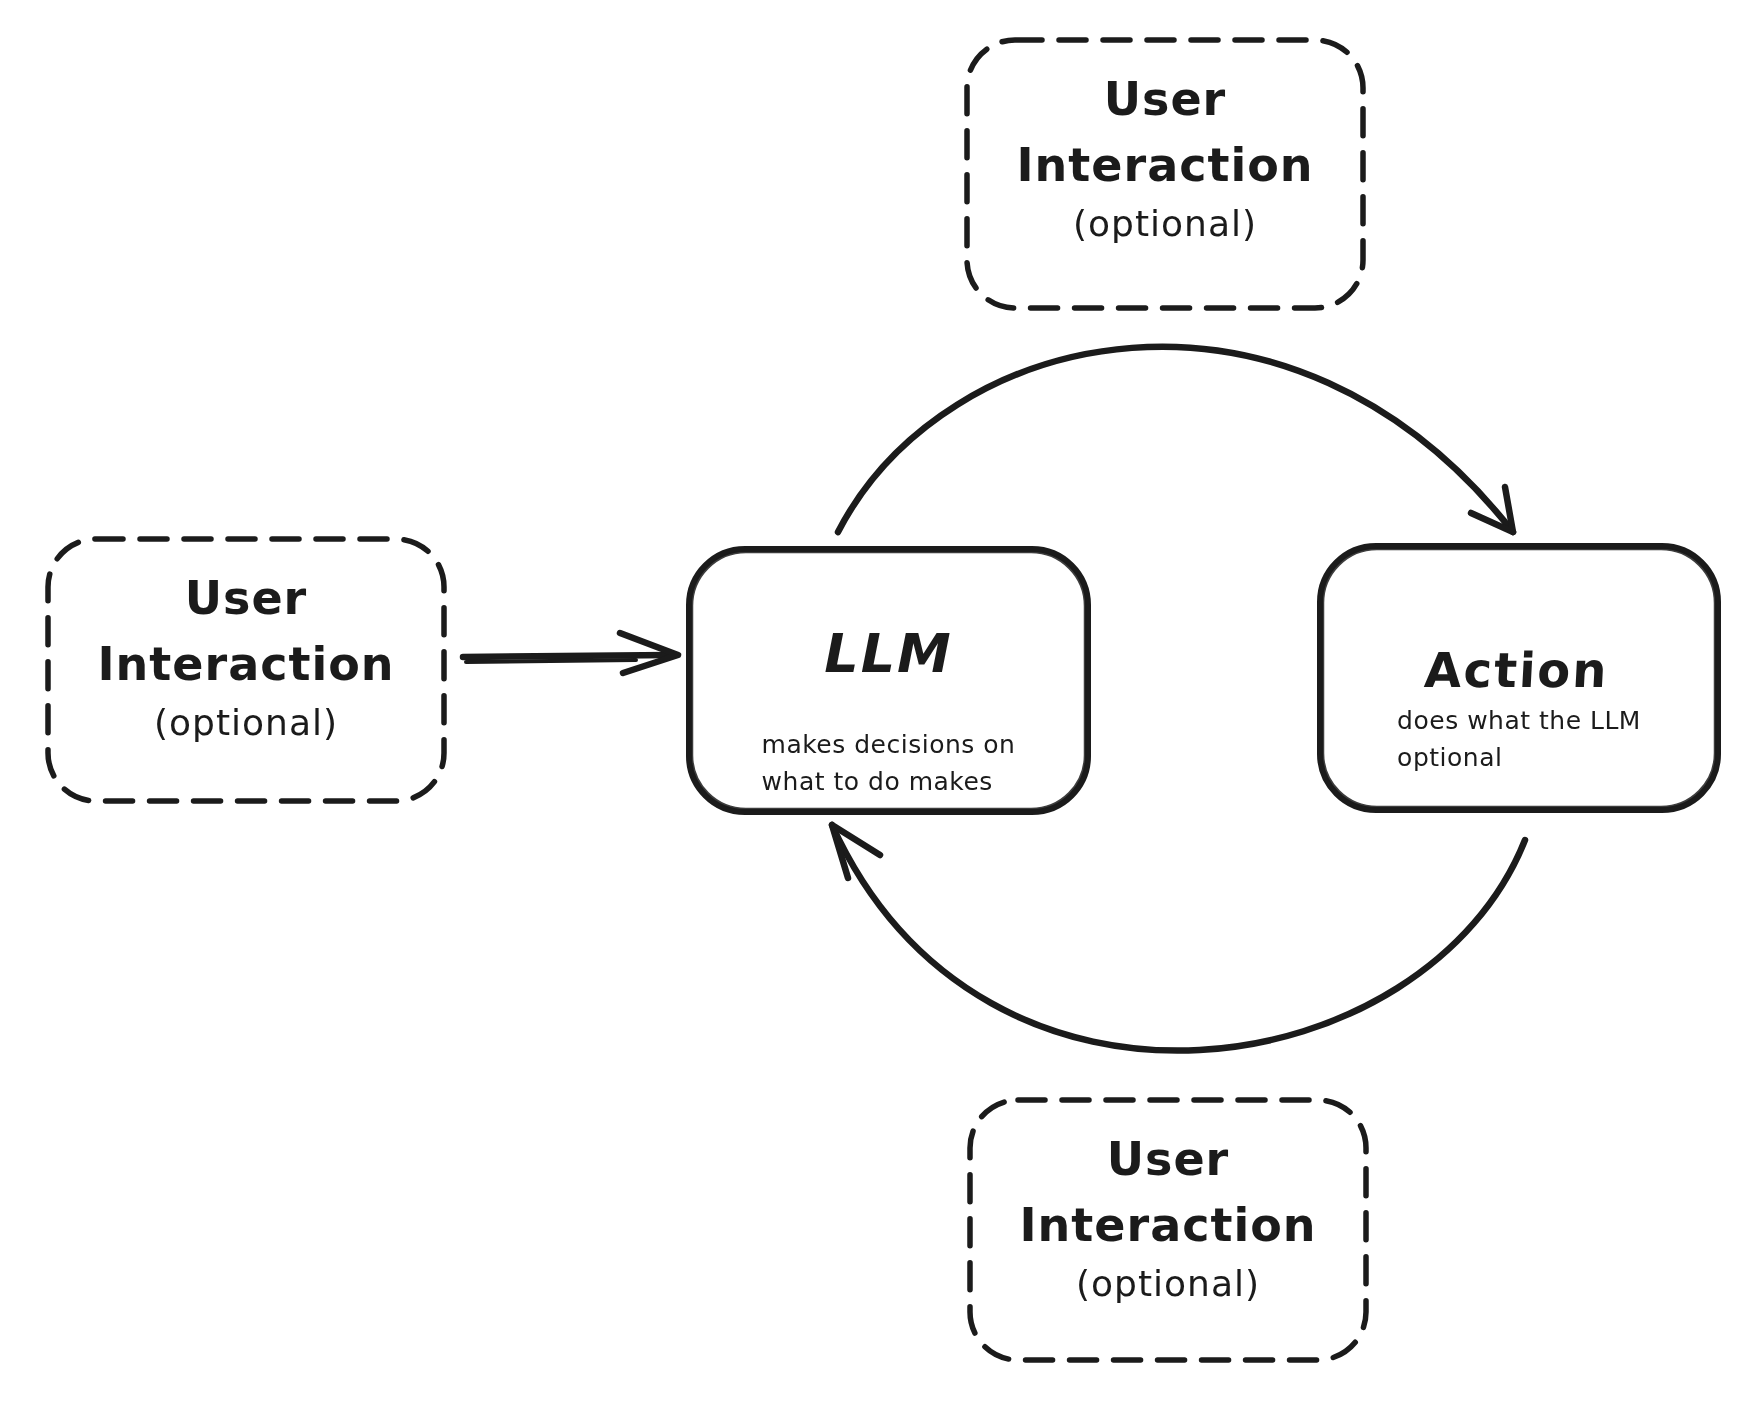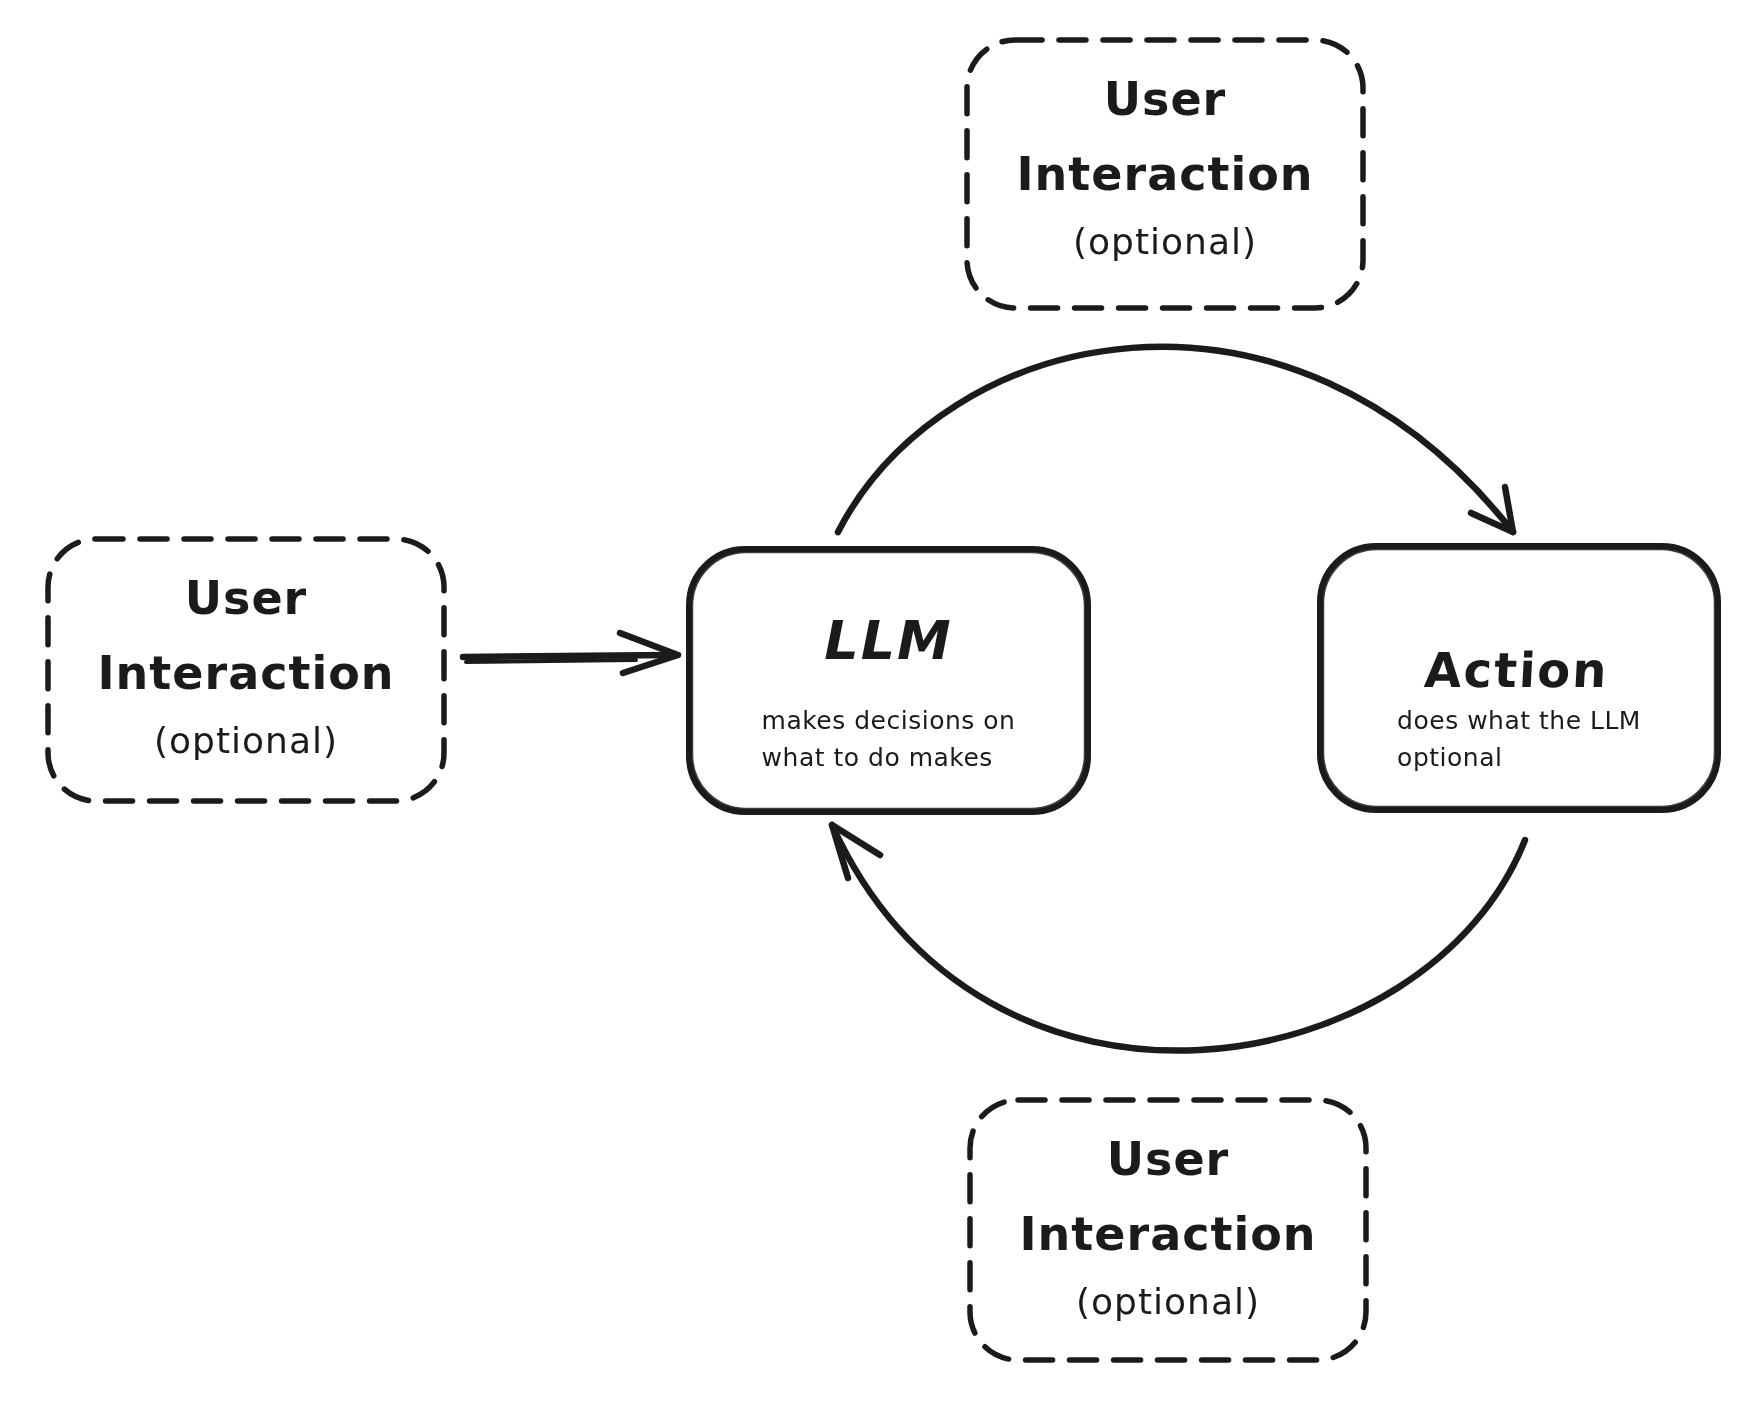--- a/index.html
+++ b/index.html
@@ -15,34 +15,34 @@
   .shape{fill:none;stroke:#1b1b1b;stroke-linecap:round;stroke-linejoin:round;}
   .solid-box{stroke-width:6;}
   .solid-box-echo{stroke-width:2.5;opacity:.85;}
   .dashed-box{stroke-width:5.5;stroke-dasharray:27 17;}
   .arrow{stroke-width:6.5;}
   .arrow-thin{stroke-width:4;}
 
   .txt{position:absolute;box-sizing:border-box;}
   .ui-box{
     display:flex;flex-direction:column;align-items:center;
-    text-align:center;padding-top:26px;gap:9px;
+    text-align:center;padding-top:26px;
   }
   .ui-line{font-weight:700;font-size:46px;line-height:66px;letter-spacing:1px;}
   .ui-opt{font-weight:400;font-size:36px;line-height:52px;letter-spacing:1px;}
 
   .node-box{display:flex;flex-direction:column;align-items:center;}
   .node-title{font-weight:700;letter-spacing:2px;}
   .llm-title{font-size:54px;font-style:italic;padding-top:60px;}
   .action-title{font-size:48px;padding-top:96px;transform:skewX(-3deg);}
   .node-desc{
     text-align:left;font-size:25px;line-height:37px;
     margin-top:26px;letter-spacing:.5px;
   }
-  .llm-desc{margin-top:30px;}
+  .llm-desc{margin-top:41px;}
   .action-desc{margin-top:4px;}
 </style>
 </head>
 <body>
 
 <div class="canvas">
 
   <svg class="layer" viewBox="0 0 1764 1408" aria-hidden="true">
 
     <rect class="shape dashed-box" x="967" y="40" width="396" height="268" rx="48"></rect>
@@ -76,21 +76,21 @@
     <div class="ui-line">Interaction</div>
     <div class="ui-opt">(optional)</div>
   </div>
 
   <div class="txt ui-box" style="left:970px;top:1100px;width:396px;height:260px;">
     <div class="ui-line">User</div>
     <div class="ui-line">Interaction</div>
     <div class="ui-opt">(optional)</div>
   </div>
 
-  <div class="txt node-box" style="left:689px;top:549px;width:399px;height:263px;">
+  <div class="txt node-box" style="left:689px;top:562px;width:399px;height:263px;">
     <div class="node-title llm-title">LLM</div>
     <div class="node-desc llm-desc">
       <div>makes decisions on</div>
       <div>what to do makes</div>
     </div>
   </div>
 
   <div class="txt node-box" style="left:1320px;top:546px;width:398px;height:264px;">
     <div class="node-title action-title">Action</div>
     <div class="node-desc action-desc">

